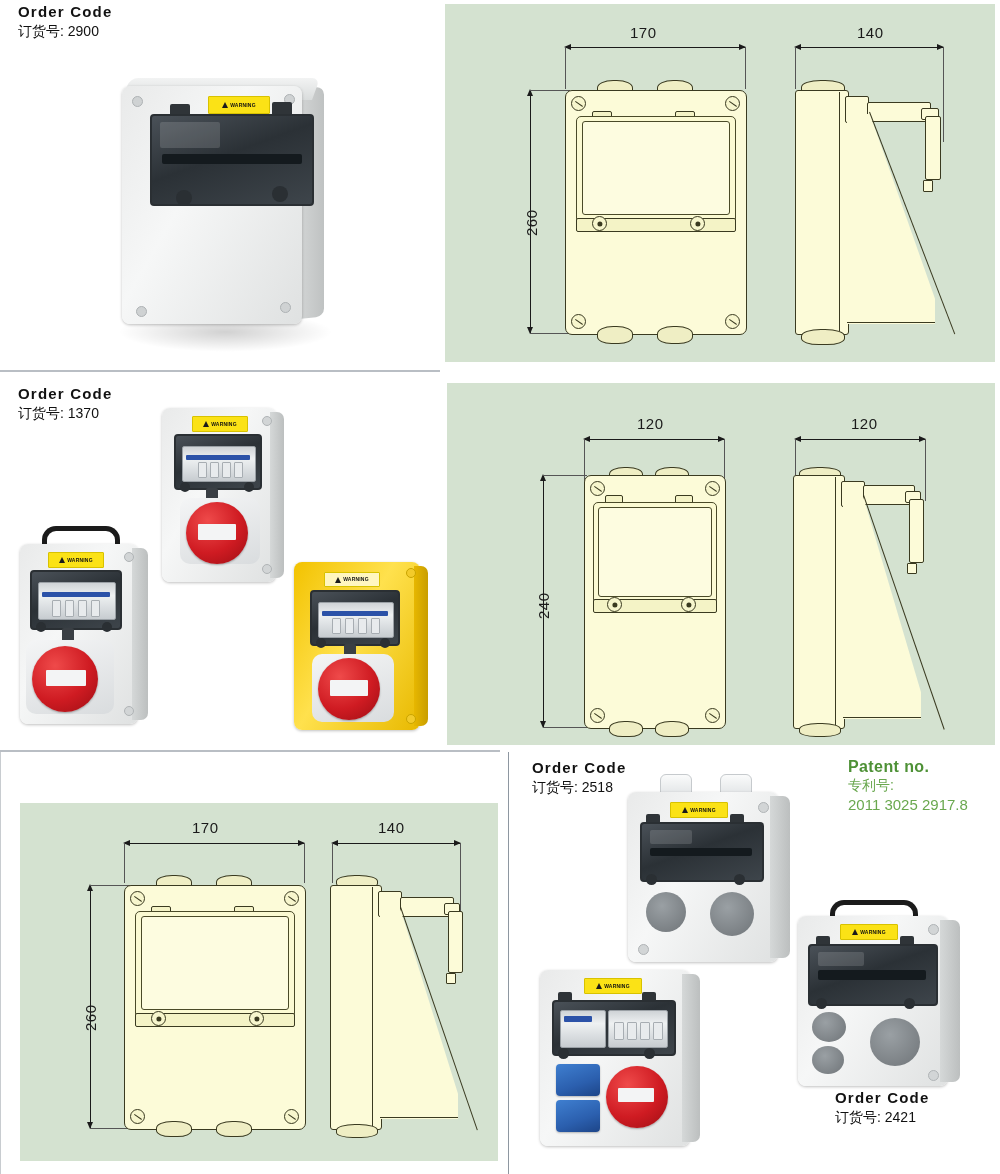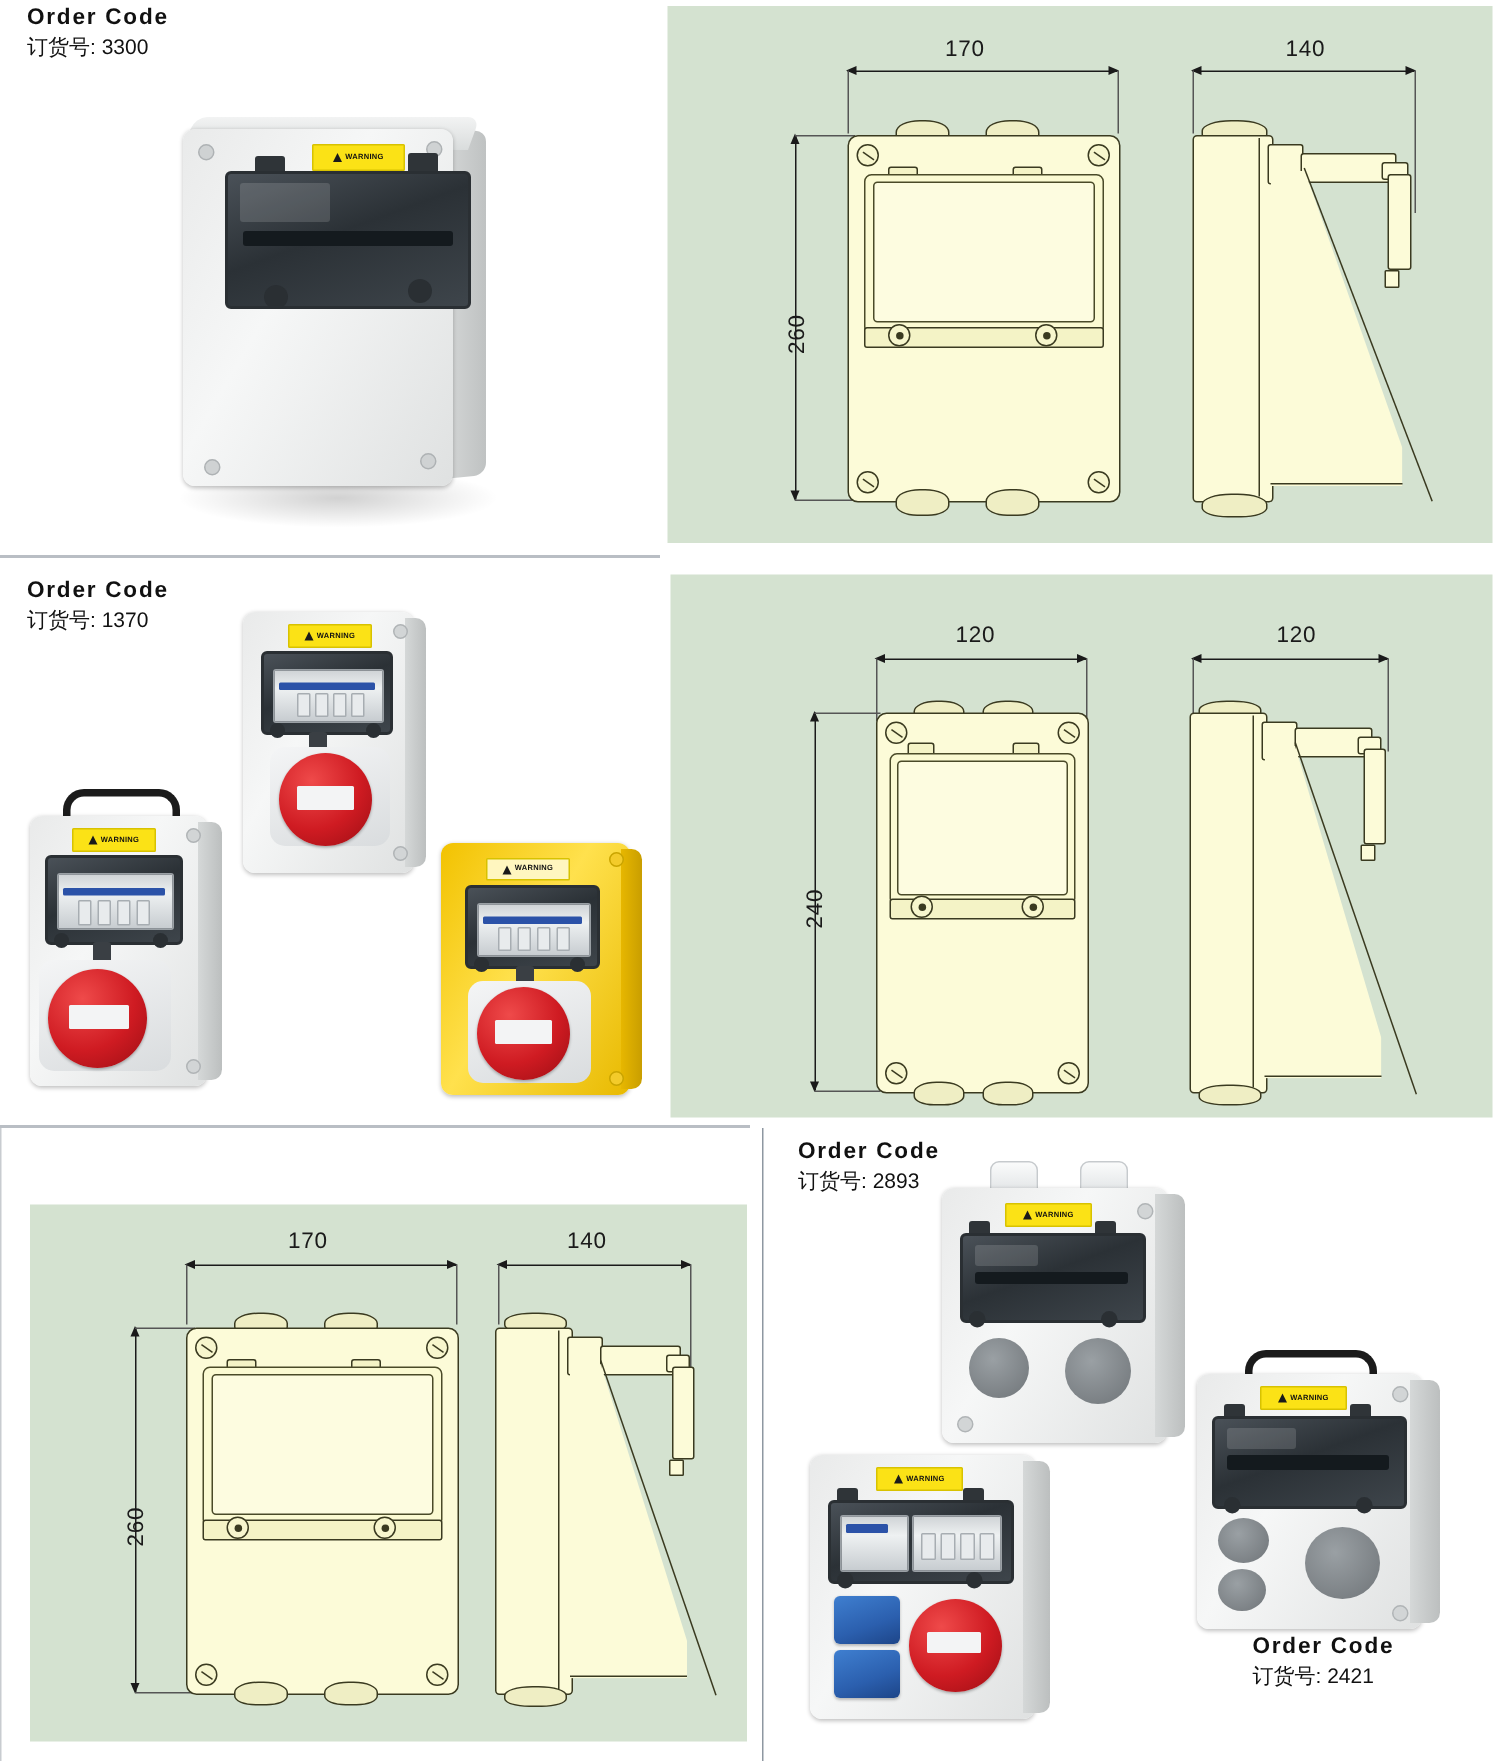--- a/index.html
+++ b/index.html
@@ -73,21 +73,21 @@
 </style>
 </head>
 <body>
 
 <div class="vline" style="left:9px;top:0;width:1px;height:368px;background:#8e97a1;"></div>
 <div class="vline" style="left:9px;top:388px;width:1px;height:360px;background:#8e97a1;"></div>
 
 <div class="panel" style="left:0;top:0;width:440px;height:368px;">
   <div class="order-block" style="left:18px;top:4px;">
     <div class="order-title">Order Code</div>
-    <div class="order-sub">订货号: 3300</div>
+    <div class="order-sub">订货号: 2900</div>
   </div>
 
   <div class="photo" style="left:108px;top:62px;width:232px;height:290px;">
     <div class="shadow" style="left:10px;top:250px;width:215px;height:40px;"></div>
 
     <div class="encl" style="left:186px;top:26px;width:30px;height:230px;background:linear-gradient(90deg,#d7d9d9,#bfc2c2);border-radius:0 8px 8px 0;transform:skewY(-6deg);"></div>
 
     <div class="encl" style="left:18px;top:16px;width:190px;height:22px;background:linear-gradient(180deg,#f2f3f3,#d9dcdc);border-radius:8px 8px 0 0;transform:skewX(-20deg);"></div>
 
     <div class="encl encl-grey" style="left:14px;top:24px;width:180px;height:238px;"></div>
@@ -396,23 +396,28 @@
 
     <div class="side-skirt" style="left:70px;top:106px;width:78px;height:210px;border:none;background:#fcfbd8;clip-path:polygon(0 0,26% 0,100% 88%,100% 100%,0 100%);"></div>
     <div class="dimline" style="left:90px;top:104px;width:1px;height:236px;background:#3a3a20;transform-origin:top;transform:rotate(-19deg);"></div>
     <div class="dimline" style="left:70px;top:314px;width:78px;height:1px;background:#3a3a20;"></div>
   </div>
 </div>
 
 <div class="panel" style="left:510px;top:752px;width:490px;height:422px;">
   <div class="order-block" style="left:22px;top:8px;">
     <div class="order-title">Order Code</div>
-    <div class="order-sub">订货号: 2893</div>
-  </div>
-
+    <div class="order-sub">订货号: 2518</div>
+  </div>
+
+  <div class="patent-block" style="left:338px;top:6px;">
+    <div class="patent-title">Patent no.</div>
+    <div class="patent-sub">专利号:</div>
+    <div class="patent-num">2011 3025 2917.8</div>
+  </div>
 
   <div class="photo" style="left:108px;top:22px;width:190px;height:200px;">
     <div class="cap" style="left:42px;top:0;width:30px;height:22px;"></div>
     <div class="cap" style="left:102px;top:0;width:30px;height:22px;"></div>
     <div class="encl encl-grey" style="left:10px;top:18px;width:150px;height:170px;"></div>
     <div class="encl" style="left:152px;top:22px;width:20px;height:162px;background:linear-gradient(90deg,#d5d8d8,#bcbfbf);border-radius:0 7px 7px 0;"></div>
     <div class="knob" style="left:140px;top:28px;width:9px;height:9px;background:#d2d5d6;border:1px solid #b0b4b6;"></div>
     <div class="knob" style="left:20px;top:170px;width:9px;height:9px;background:#d2d5d6;border:1px solid #b0b4b6;"></div>
     <div class="warn" style="left:52px;top:28px;width:56px;height:14px;">
       <div class="warn-tri"></div>

